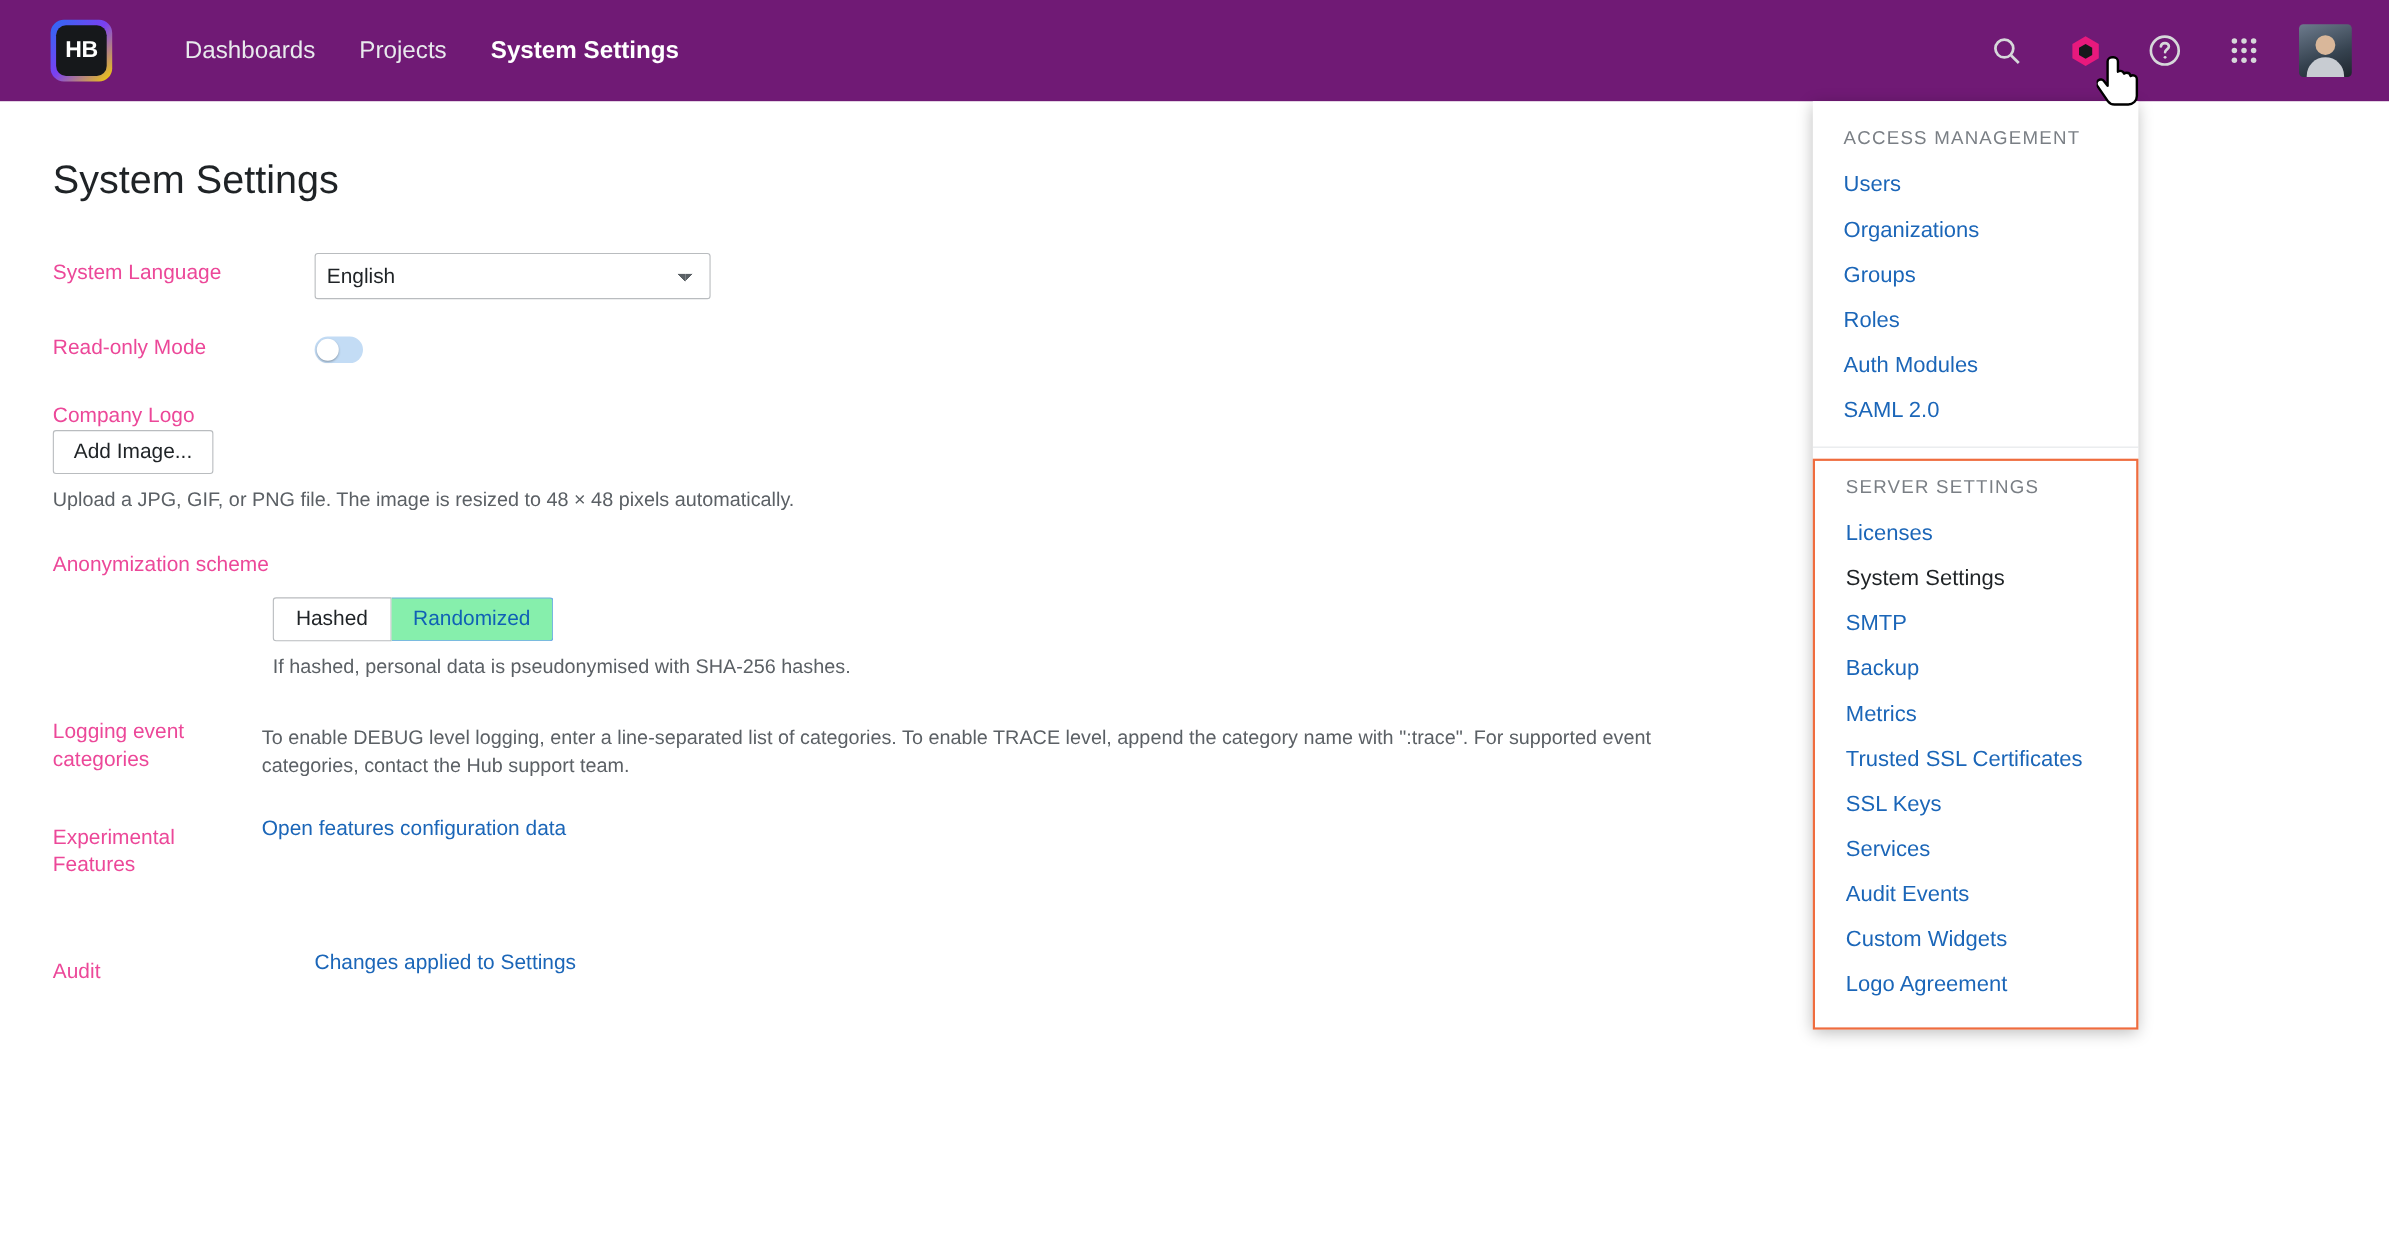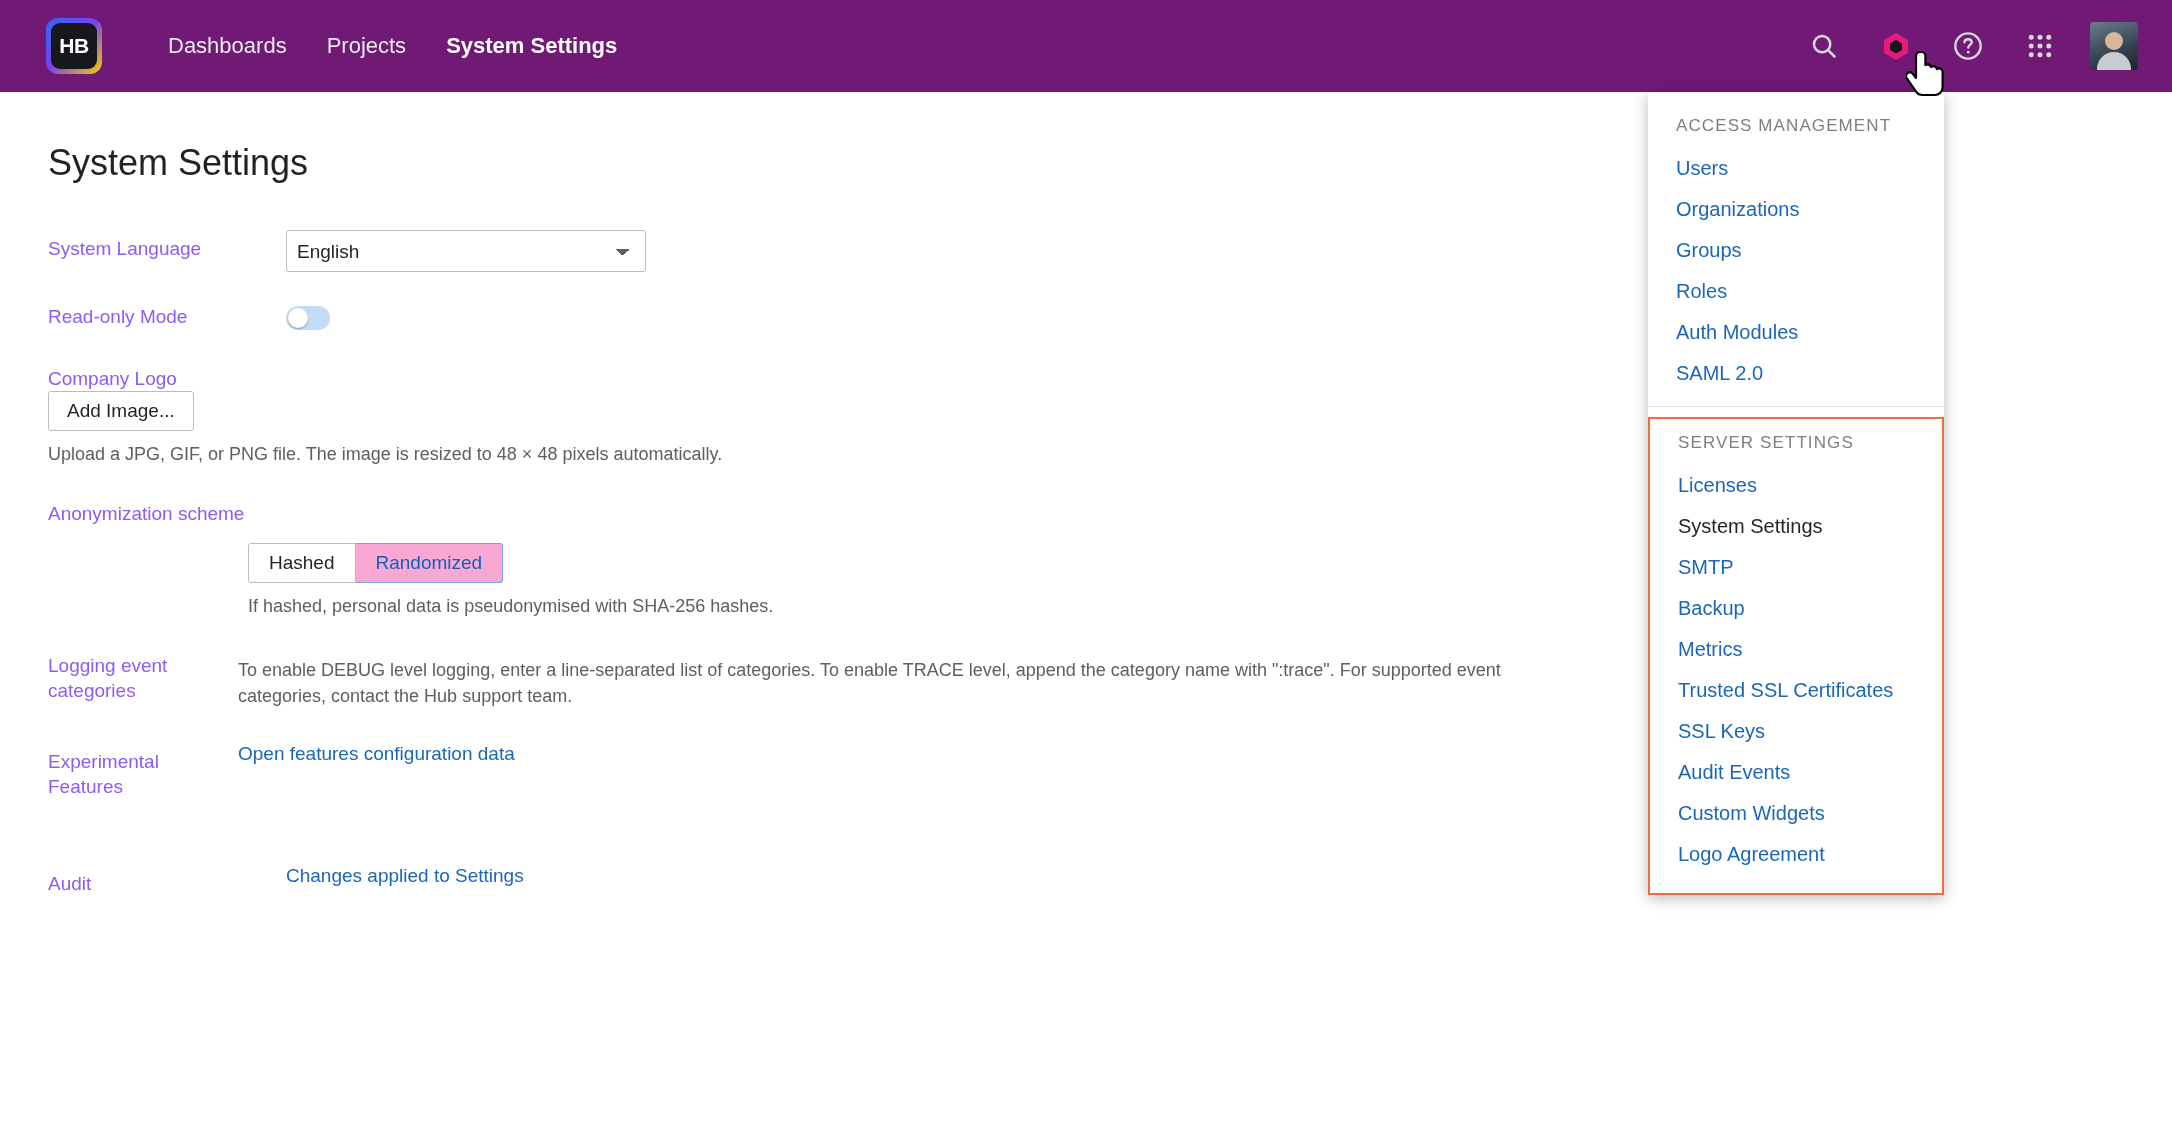--- a/index.html
+++ b/index.html
@@ -113,21 +113,21 @@
   }
   .form-row {
     display: flex;
     align-items: flex-start;
     margin-bottom: 26px;
   }
   .row-label {
     width: 238px;
     flex: none;
     font-size: 19px;
-    color: #8b5cf6;
+    color: #ec4899;
     padding-top: 6px;
     line-height: 25px;
   }
   .row-field { flex: 1; }
 
   select.lang-select {
     width: 360px; height: 42px;
     font-size: 19px;
     font-family: "Liberation Sans", sans-serif;
     color: #1f2326;
@@ -192,21 +192,21 @@
     display: flex; align-items: center;
     border: 1px solid #b9bcbf;
     background: #ffffff;
     color: #1f2326;
     cursor: pointer;
     margin-top: 48px;
   }
   .seg:first-child { border-radius: 3px 0 0 3px; }
   .seg:last-child { border-radius: 0 3px 3px 0; border-left: none; }
   .seg.selected {
-    background: #f9a8d4;
+    background: #86efac;
     border-color: #6ca8e8;
     color: #1061b5;
   }
 
   textarea.cat-box {
     width: 600px; height: 96px;
     resize: none;
     font-size: 19px;
     font-family: "Liberation Sans", sans-serif;
     color: #1f2326;
@@ -395,20 +395,21 @@
 
   <div class="menu-section menu-group-highlight">
     <div class="menu-section-title">Server Settings</div>
     <div class="menu-item">Licenses</div>
     <div class="menu-item current">System Settings</div>
     <div class="menu-item">SMTP</div>
     <div class="menu-item">Backup</div>
     <div class="menu-item">Metrics</div>
     <div class="menu-item">Trusted SSL Certificates</div>
     <div class="menu-item">SSL Keys</div>
+    <div class="menu-item">Services</div>
     <div class="menu-item">Audit Events</div>
     <div class="menu-item">Custom Widgets</div>
     <div class="menu-item">Logo Agreement</div>
   </div>
 </div>
 
 <div class="cursor">
   <svg width="46" height="56" viewBox="0 0 46 56">
     <path d="M14 4c-2.2 0-4 1.8-4 4v22l-3.2-4.2c-1.3-1.7-3.7-2-5.3-0.7-1.6 1.3-1.9 3.6-0.7 5.2l9.4 13.6c1.4 2 3.7 3.1 6.1 3.1h12.5c4.3 0 7.8-3.5 7.8-7.8V24c0-2-1.6-3.6-3.6-3.6-0.8 0-1.5 0.2-2.1 0.7-0.3-1.7-1.8-3-3.6-3-0.9 0-1.7 0.3-2.3 0.9-0.5-1.5-1.9-2.6-3.5-2.6-0.8 0-1.5 0.2-2.1 0.7V8c0-2.2-1.8-4-4-4z" fill="#ffffff" stroke="#000000" stroke-width="2.2" stroke-linejoin="round"></path>
   </svg>

